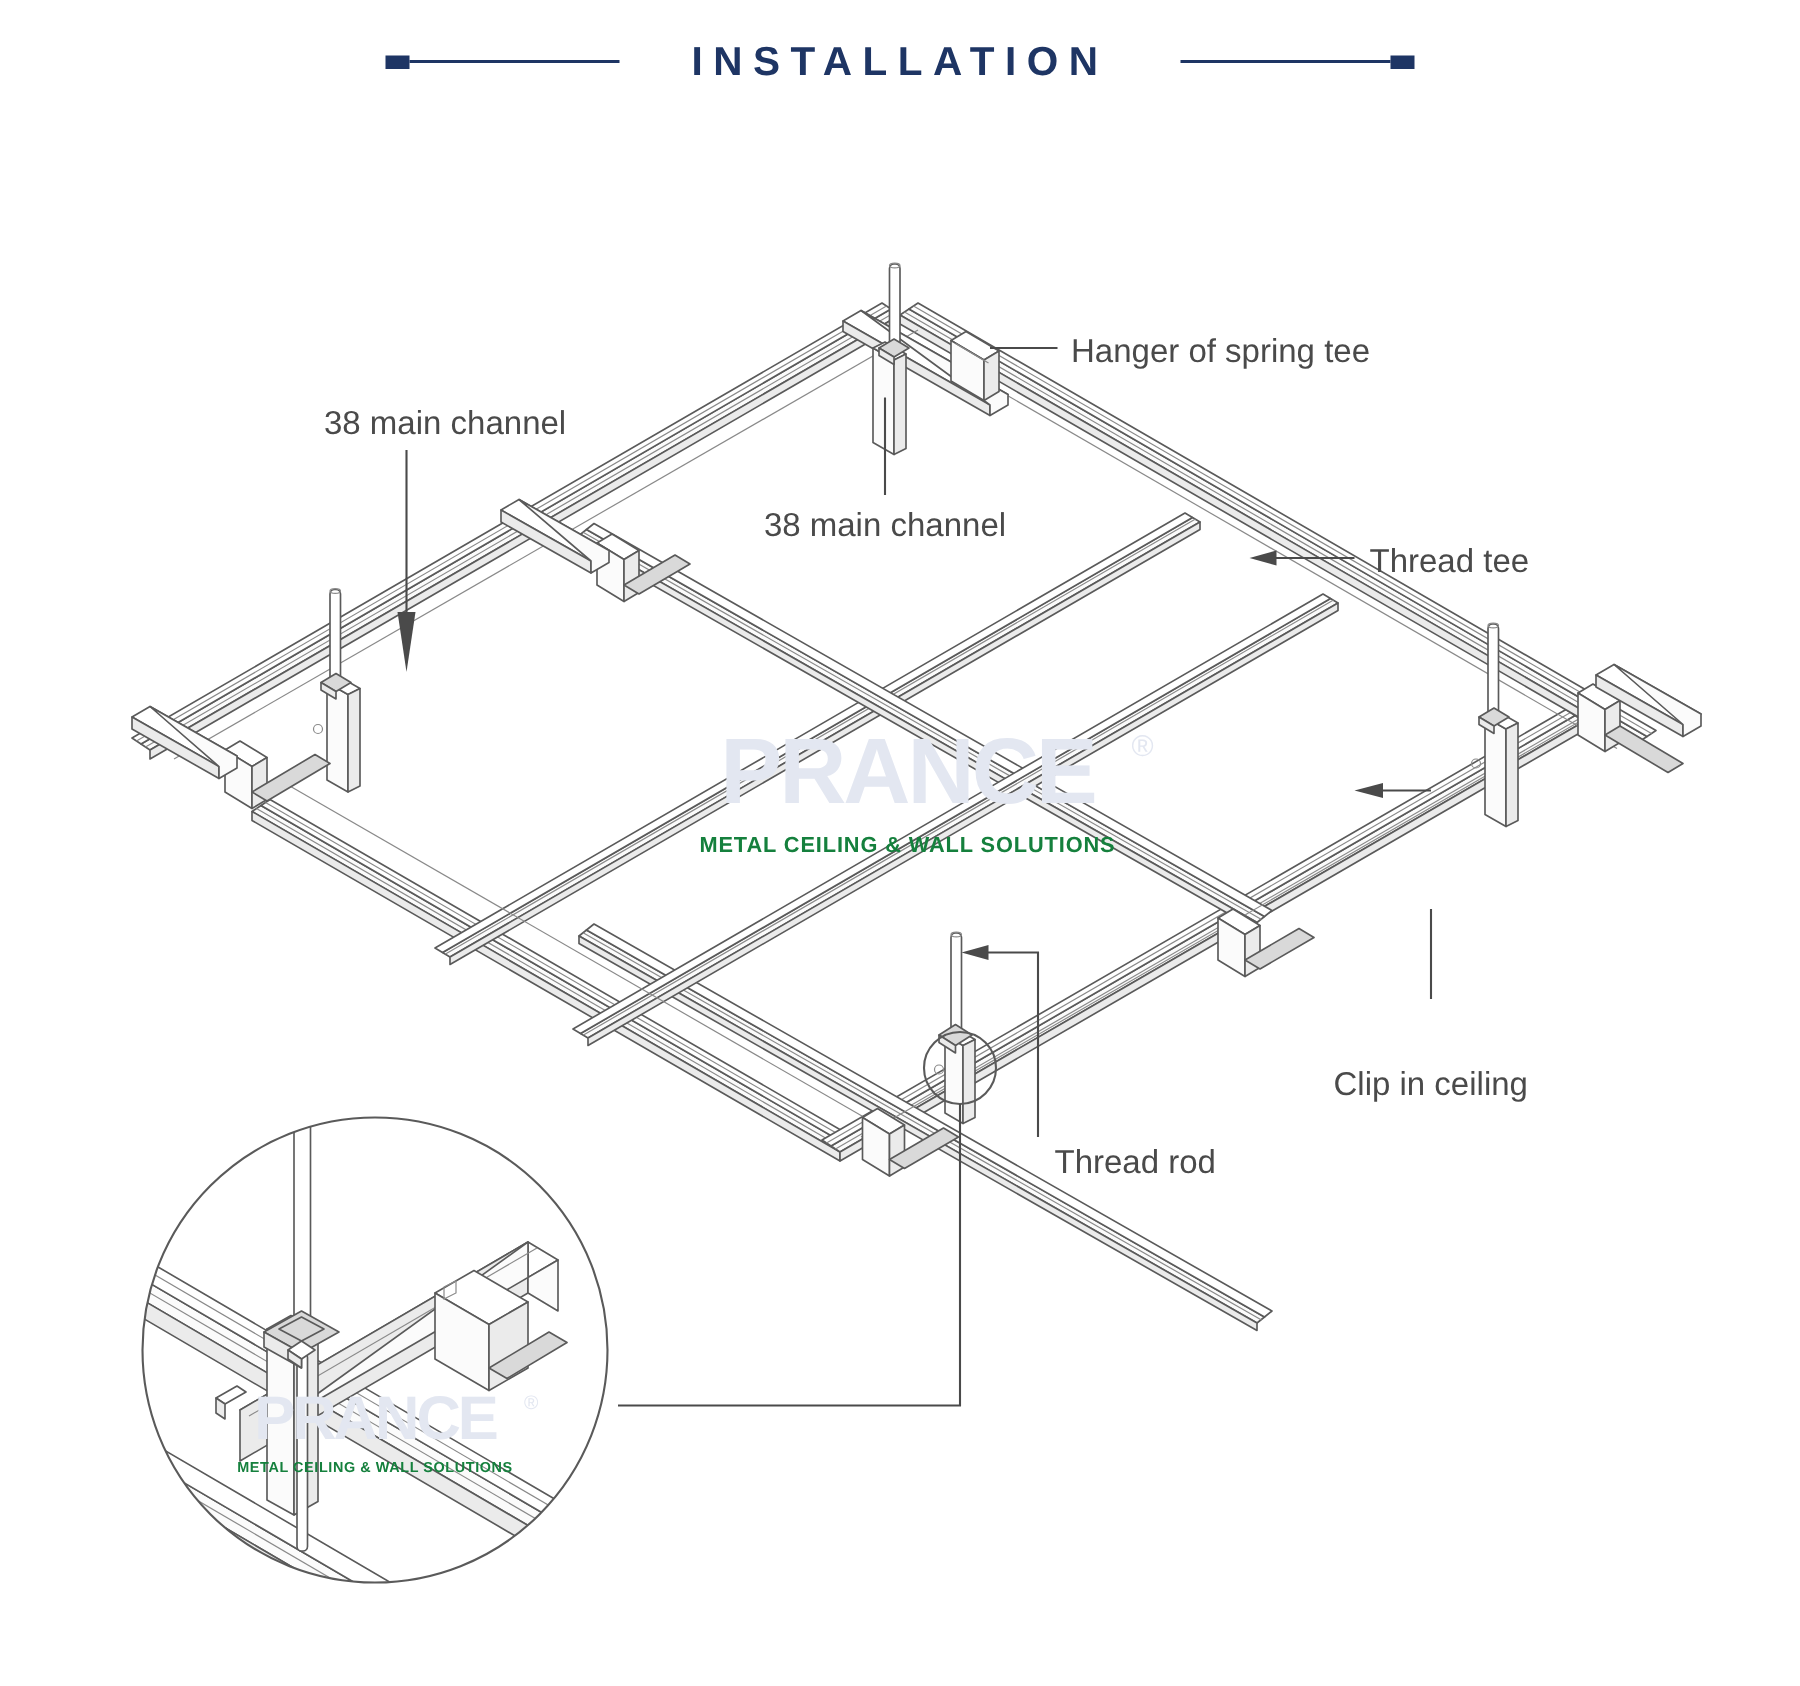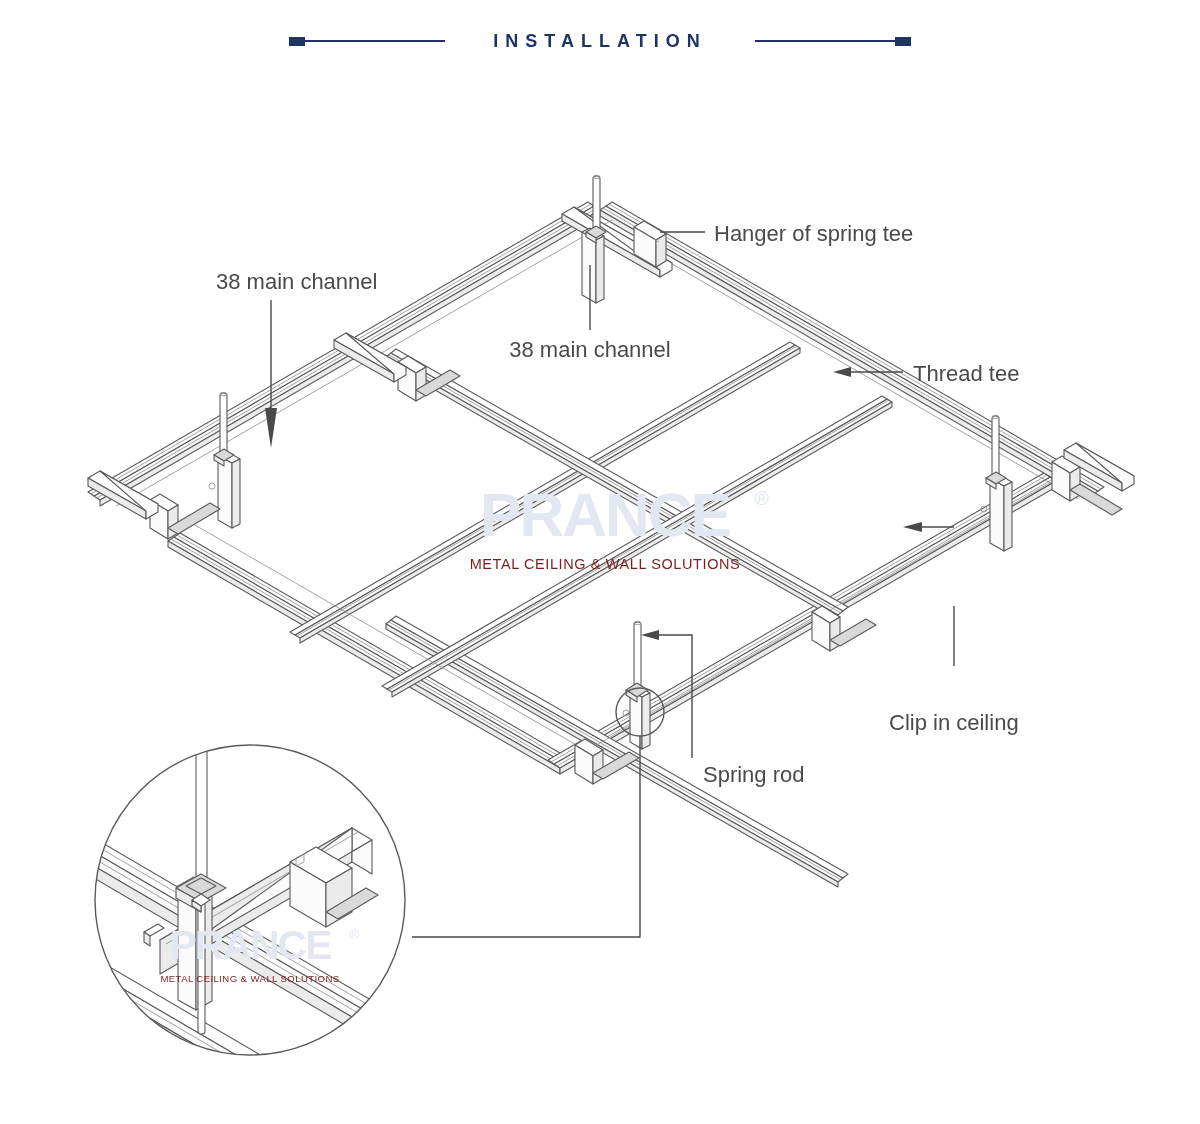--- a/index.html
+++ b/index.html
@@ -45,21 +45,21 @@
     height: 9px;
     background: #1e3564;
   }
   .rule-line {
     width: 140px;
     height: 2px;
     background: #1e3564;
   }
   #title-text {
     color: #1e3564;
-    font-size: 18px;
+    font-size: 27px;
     font-weight: bold;
     letter-spacing: 7px;
     margin: 0 48px;
     white-space: nowrap;
   }
 
   
   #stage {
     position: absolute;
     left: 0;
@@ -96,22 +96,22 @@
     user-select: none;
     text-align: center;
   }
   .wm-main {
     font-weight: bold;
     color: #e3e7f1;
     letter-spacing: -2px;
     line-height: 1;
   }
   .wm-sub {
-    font-weight: normal;
-    color: #7f1d1d;
+    font-weight: bold;
+    color: #15803d;
     line-height: 1;
   }
   .wm-reg {
     position: absolute;
     color: #e3e7f1;
     font-weight: normal;
   }
 
   #watermark-center { left: 455px; top: 484px; width: 300px; }
   #watermark-center .wm-main { font-size: 62px; }
@@ -441,21 +441,21 @@
 <div class="label" id="label-hanger-spring">Hanger of spring tee</div>
 
 <div class="label center" id="label-hanger-main">
   <div>38 main channel</div>
 </div>
 
 <div class="label" id="label-spring-tee">Thread tee</div>
 
 <div class="label" id="label-clip-ceiling">Clip in ceiling</div>
 
-<div class="label" id="label-thread-rod">Spring rod</div>
+<div class="label" id="label-thread-rod">Thread rod</div>
 
 <div class="watermark" id="watermark-center">
   <div class="wm-main">PRANCE</div>
   <div class="wm-sub">METAL CEILING &amp; WALL SOLUTIONS</div>
   <div class="wm-reg">®</div>
 </div>
 
 <div class="watermark" id="watermark-detail">
   <div class="wm-main">PRANCE</div>
   <div class="wm-sub">METAL CEILING &amp; WALL SOLUTIONS</div>

